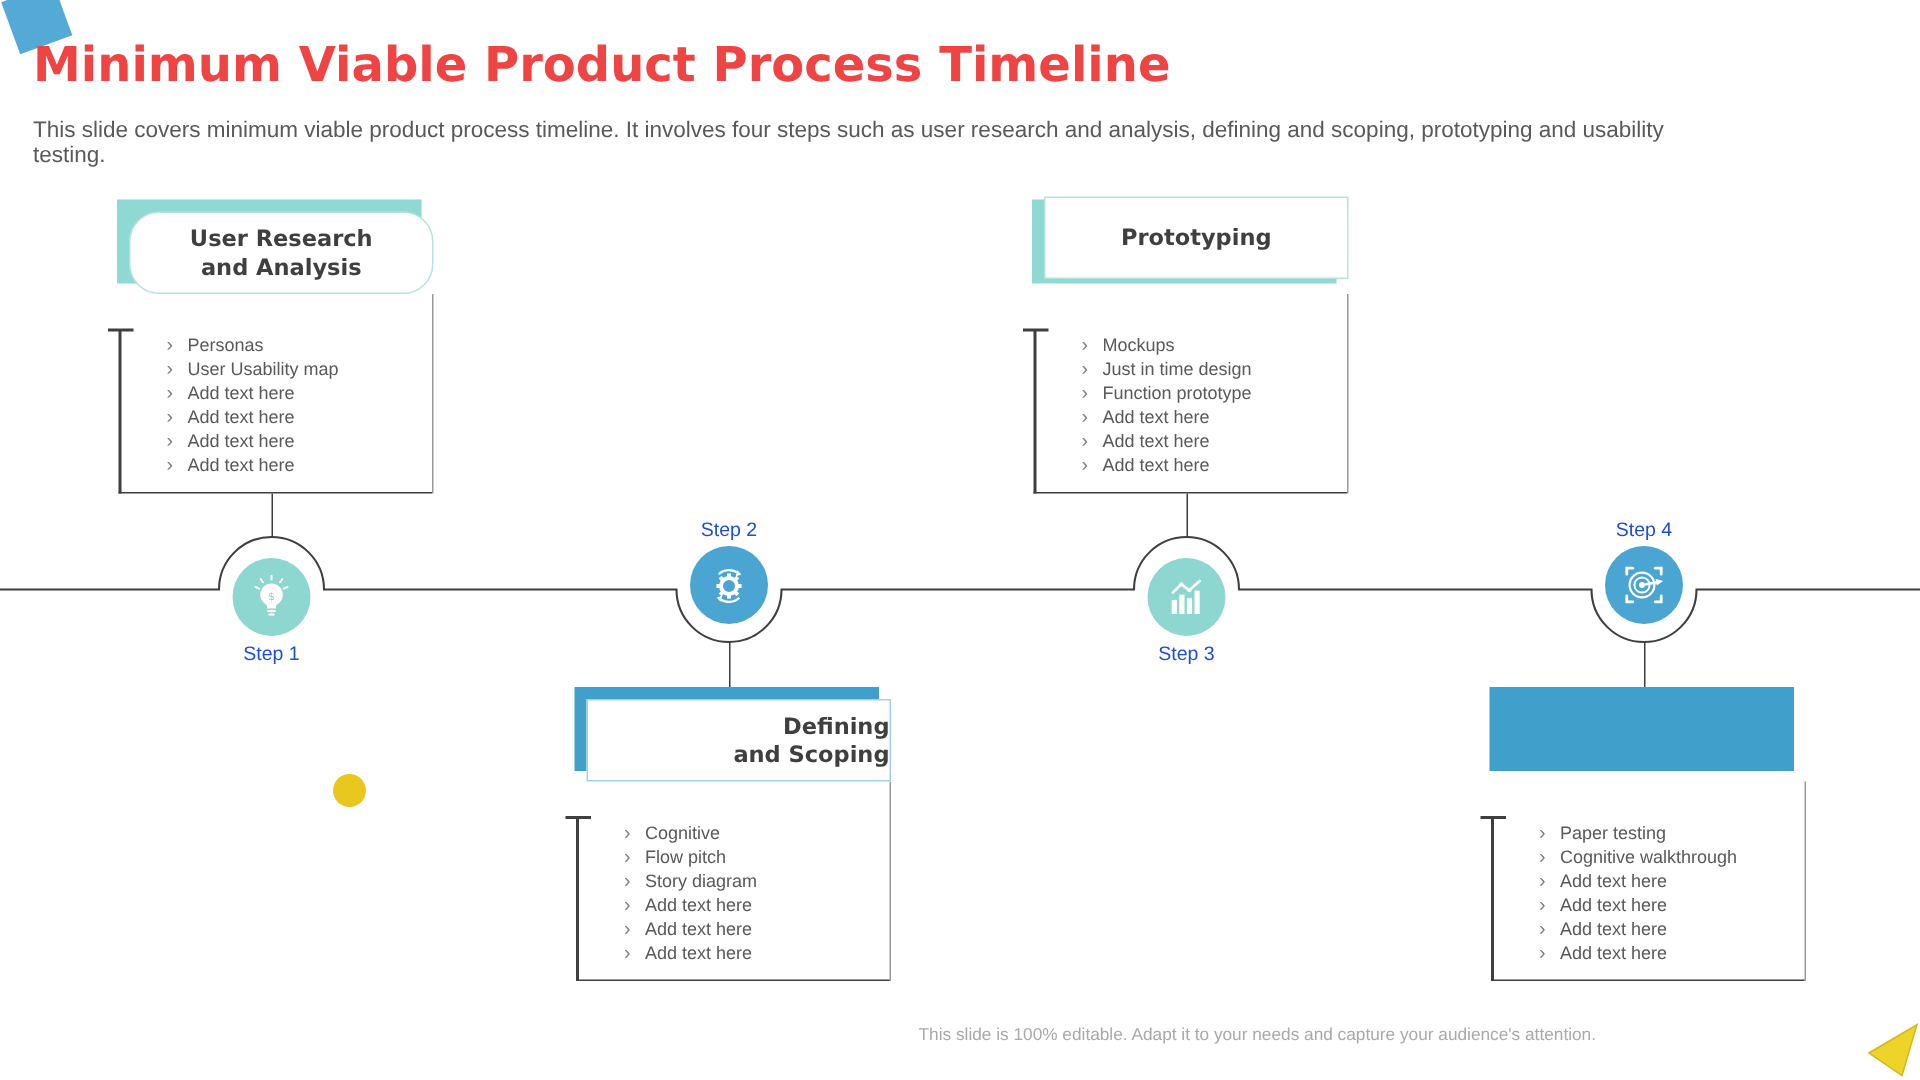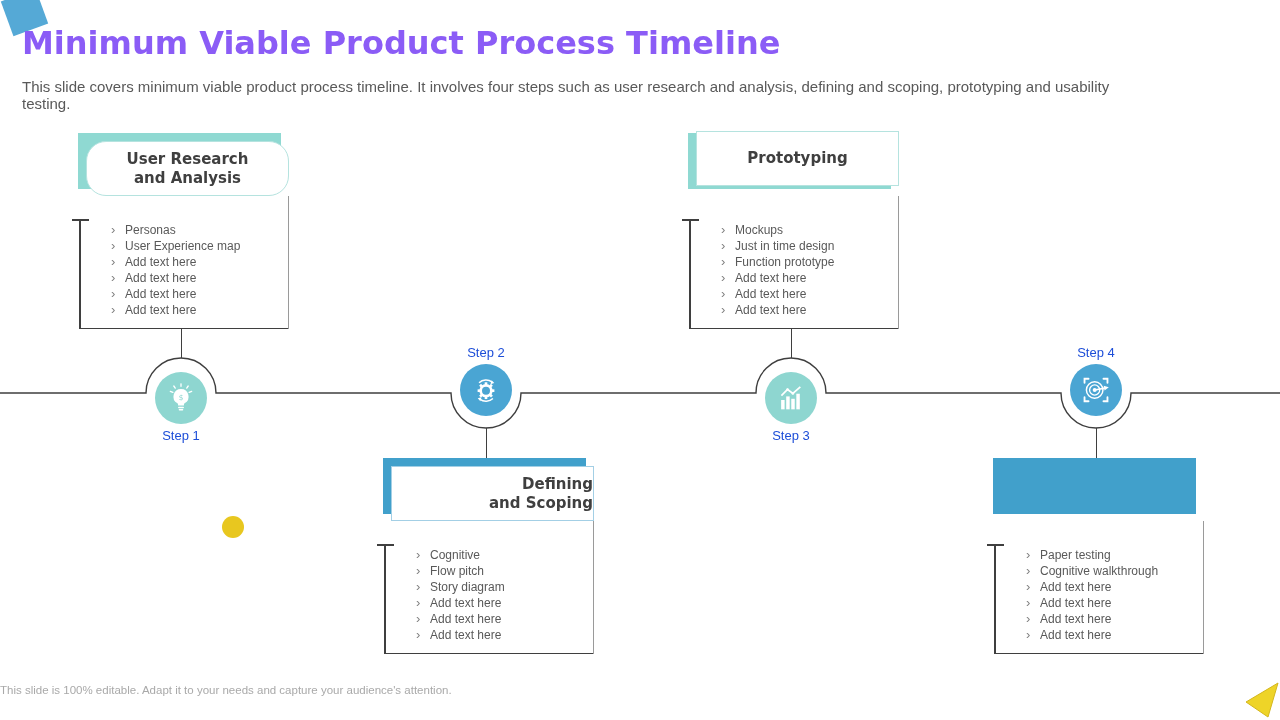--- a/index.html
+++ b/index.html
@@ -2,24 +2,24 @@
 <html><head>
 <meta charset="utf-8">
 <style>
   * { margin:0; padding:0; box-sizing:border-box; }
   html,body { width:1280px; height:720px; overflow:hidden; background:#ffffff;
               font-family:"Liberation Sans", sans-serif; }
   .slide { position:relative; width:1280px; height:720px; background:#fff; }
 
   .title { position:absolute; left:22px; top:24px; width:1000px;
            font-family:"DejaVu Sans", sans-serif; font-weight:700;
-           font-size:32px; color:#8b5cf6; letter-spacing:0px; }
+           font-size:32px; color:#ef4444; letter-spacing:0px; }
   .subtitle { position:absolute; left:22px; top:78px; width:1100px;
               font-size:15px; color:#595959; }
-  .footer { position:absolute; left:0; top:684px; width:1064px; text-align:left;
+  .footer { position:absolute; left:0; top:684px; width:1064px; text-align:right;
             font-size:11.5px; color:#A9A9A9; }
 
   
   .diamond { position:absolute; left:6px; top:-6px; width:37px; height:37px;
              background:#55A9D6; transform:rotate(-20deg); }
   .ydot { position:absolute; left:222px; top:516px; width:22px; height:22px;
           border-radius:50%; background:#E8C71F; }
   .ytri { position:absolute; left:1232px; top:672px; }
 
   
@@ -79,21 +79,21 @@
     <div>and Analysis</div>
   </div>
   <div class="v-edge" style="left:288px;top:196px;height:133px;"></div>
   <div class="list-box" style="left:79px;top:220px;">
     <div class="li">
         <span class="b">›</span>
         <span>Personas</span>
       </div>
     <div class="li">
         <span class="b">›</span>
-        <span>User Experience map</span>
+        <span>User Usability map</span>
       </div>
     <div class="li">
         <span class="b">›</span>
         <span>Add text here</span>
       </div>
     <div class="li">
         <span class="b">›</span>
         <span>Add text here</span>
       </div>
     <div class="li">

